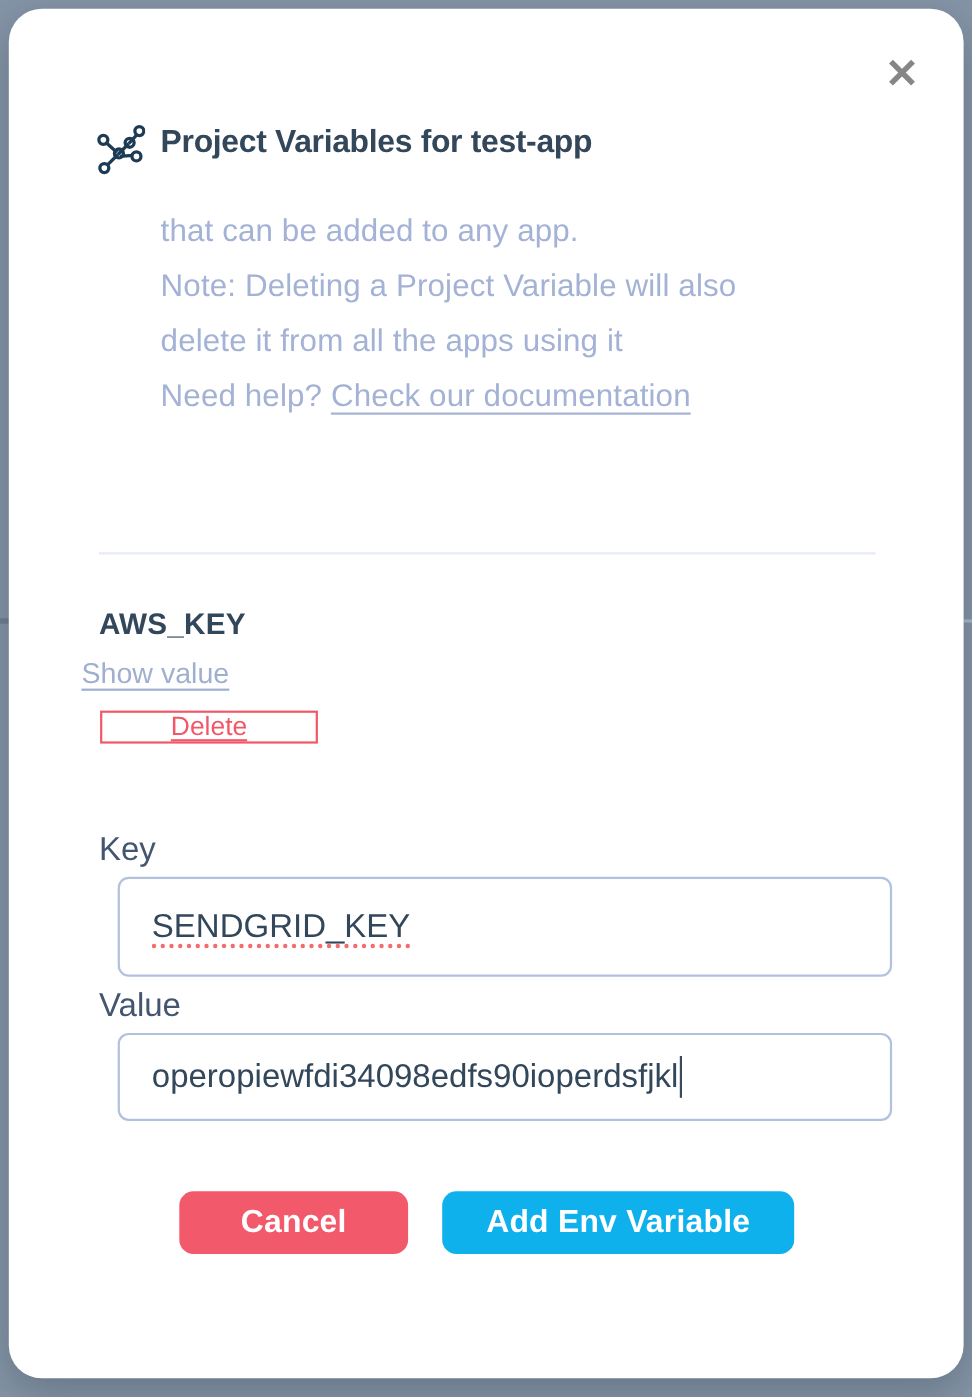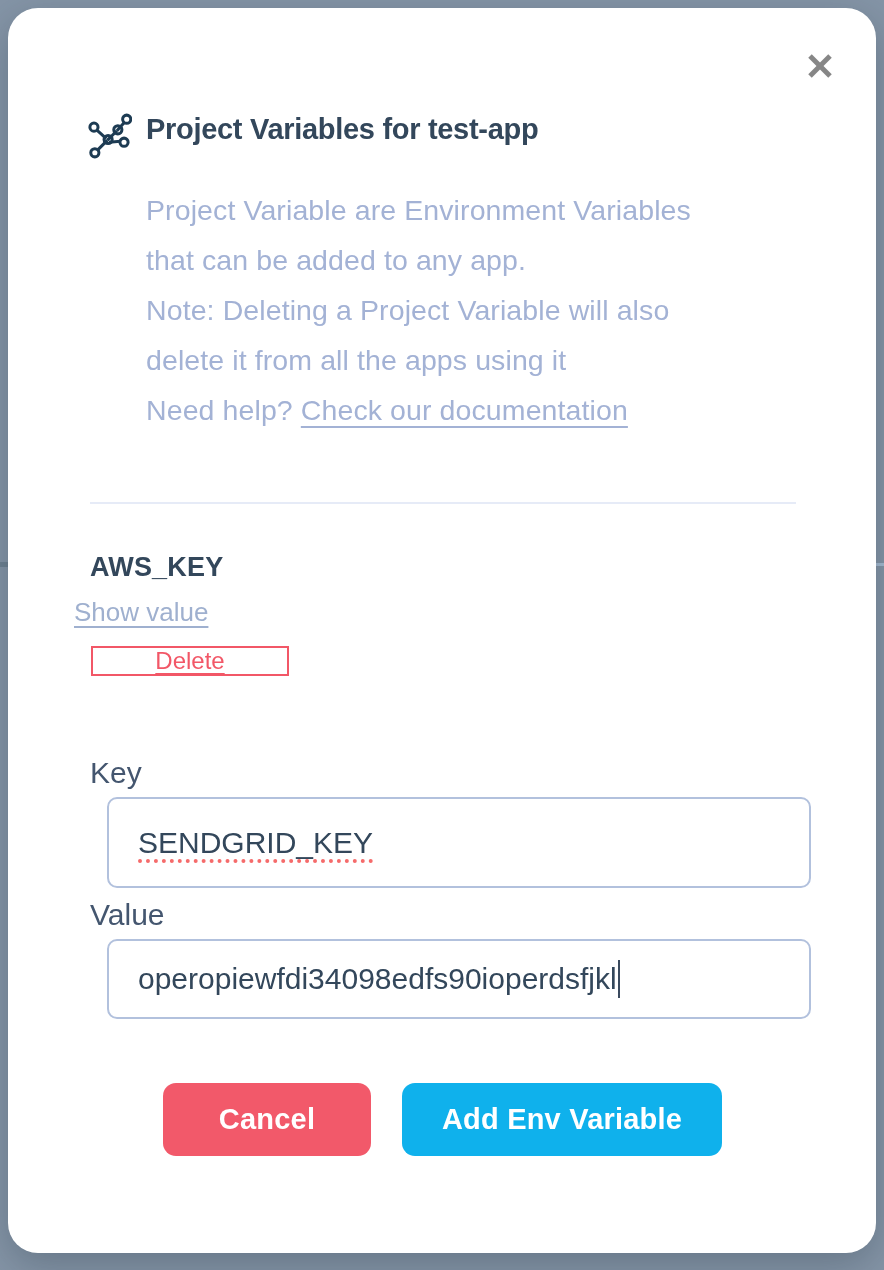--- a/index.html
+++ b/index.html
@@ -110,21 +110,21 @@
     text-decoration-color: #f56b6b;
     text-decoration-thickness: 3.5px;
     text-underline-offset: 7px;
   }
   .caret {
     display: inline-block; width: 2.5px; height: 38px;
     background: #3a4a5e; margin-left: 1px; vertical-align: middle;
   }
 
   .btn {
-    position: absolute; top: 1075px; height: 73px;
+    position: absolute; top: 1075px; height: 57px;
     border: none; border-radius: 13px;
     display: flex; align-items: center; justify-content: center;
     font-size: 29px; font-weight: 700; color: #ffffff;
     font-family: "Liberation Sans", "DejaVu Sans", sans-serif;
     cursor: pointer; letter-spacing: 0.2px;
   }
   .btn-cancel { left: 155px; width: 208px; background: #f2596a; }
   .btn-submit { left: 394px; width: 320px; background: #0fb1ec; }
 </style>
 </head>
@@ -158,21 +158,20 @@
         <circle cx="23" cy="4.5" r="2.3"></circle>
         <circle cx="4.5" cy="9" r="2.3"></circle>
         <circle cx="21.5" cy="17.5" r="2.3"></circle>
       </g>
     </svg>
   </div>
 
   <h1 class="modal-title">Project Variables for test-app</h1>
 
   <div class="description">
-    <div>Project Variable are Environment Variables</div>
     <div>that can be added to any app.</div>
     <div>Note: Deleting a Project Variable will also</div>
     <div>delete it from all the apps using it</div>
     <div><span>Need help? </span><span class="desc-link">Check our documentation</span></div>
   </div>
 
   <div class="divider"></div>
 
   <div class="var-name">AWS_KEY</div>
 

